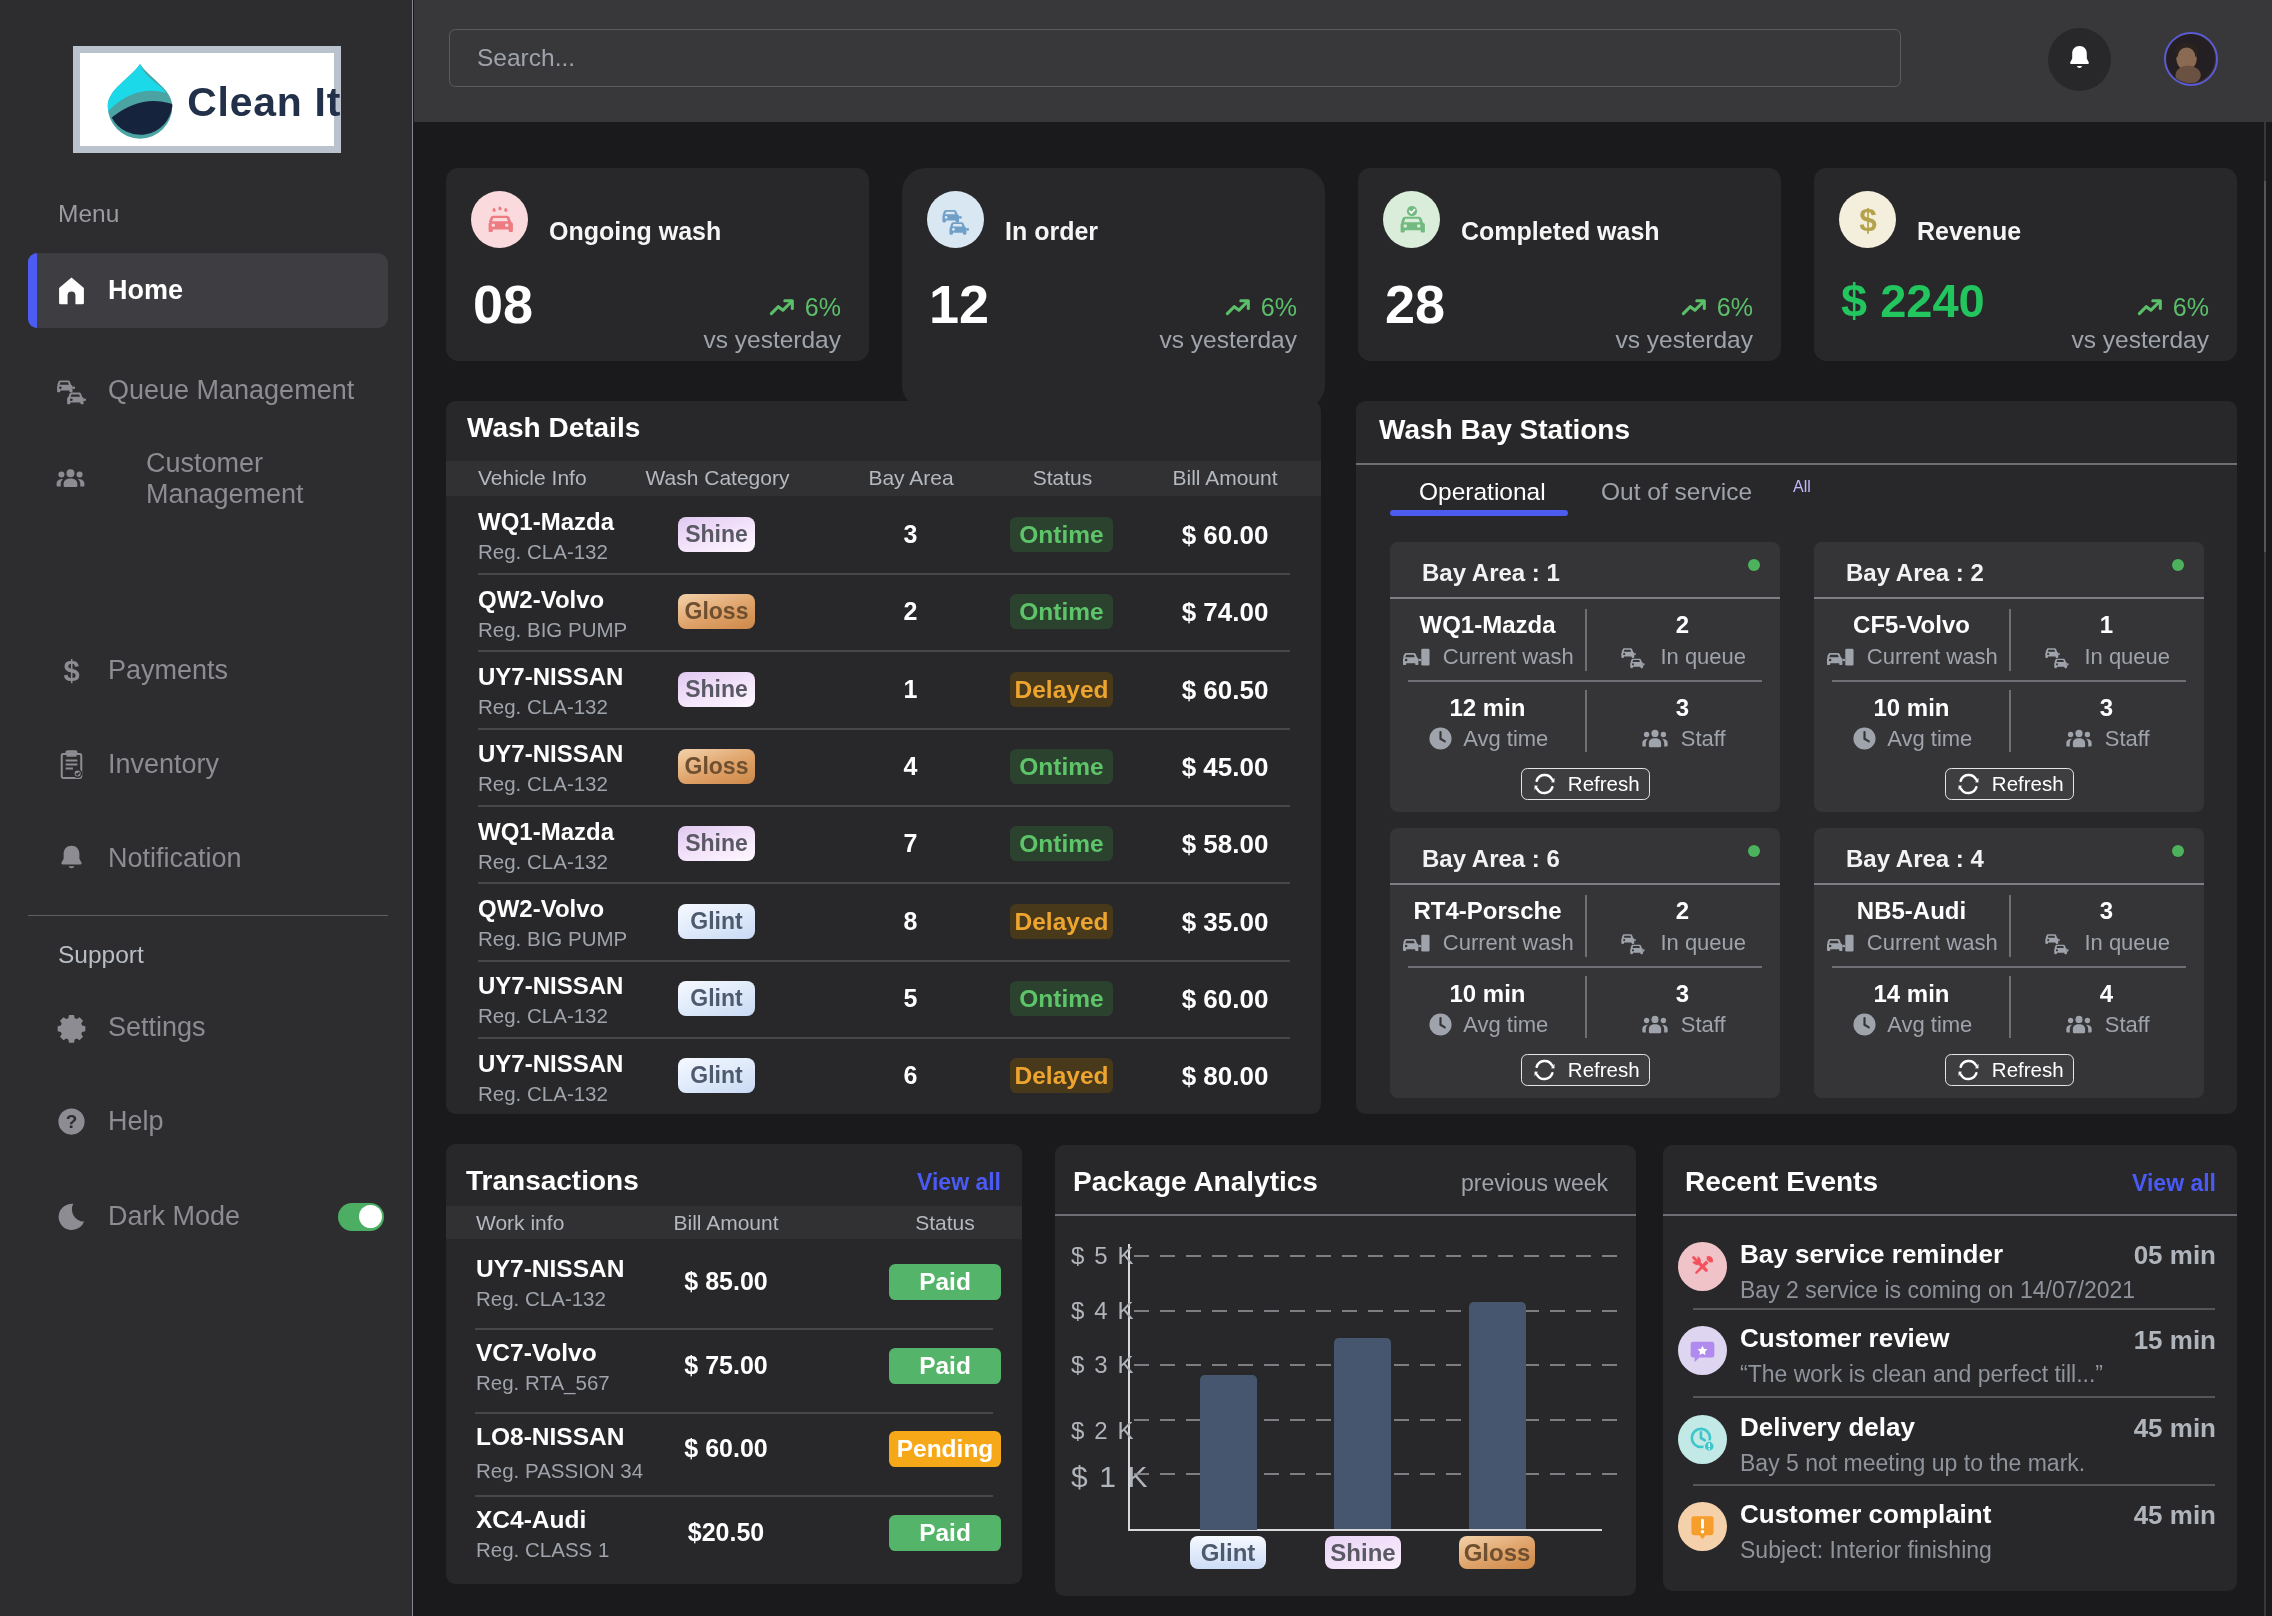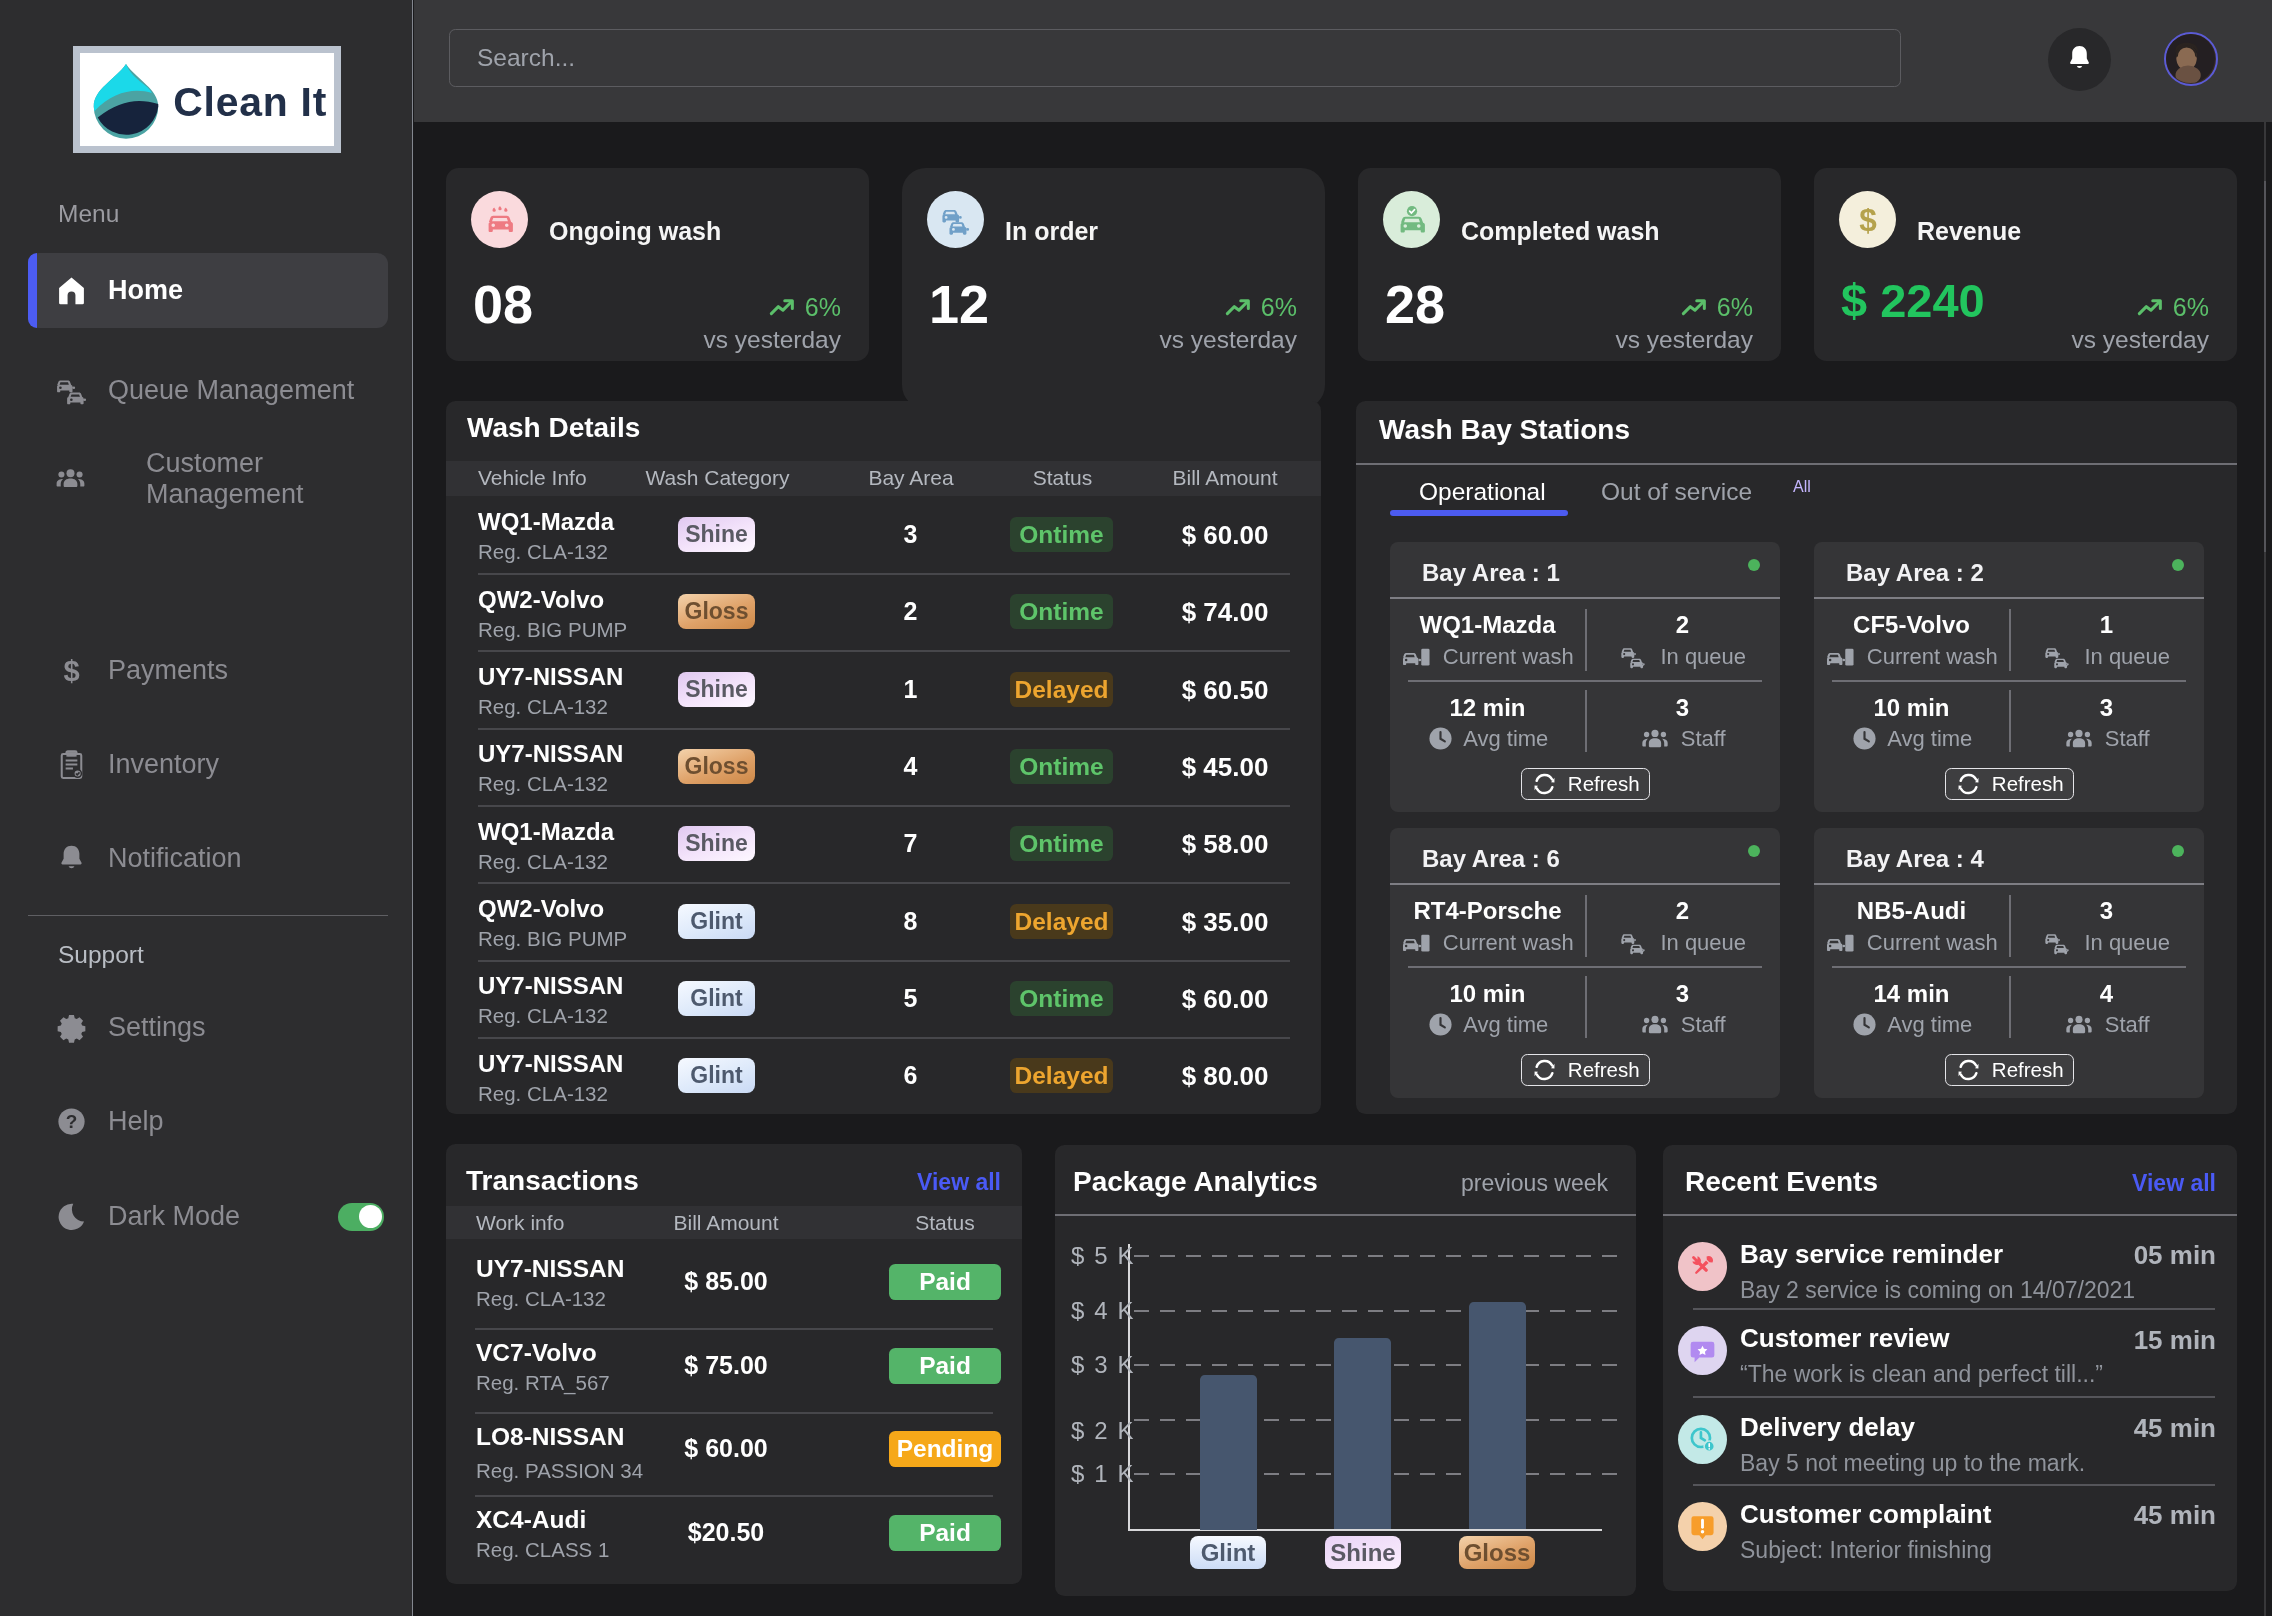--- a/index.html
+++ b/index.html
@@ -7,21 +7,21 @@
 .abs { position:absolute; }
 #sidebar { position:absolute; left:0; top:0; width:413px; height:1616px; background:#2d2d2f; border-right:0.8px solid #83878f; }
 #topbar { position:absolute; left:414px; top:0; width:1858px; height:122px; background:#38383a; }
 .card { position:absolute; background:#28282a; border-radius:12.6px; }
 .panel { position:absolute; background:#28282a; border-radius:9.5px; }
 .flexc { display:flex; align-items:center; }
 </style>
 </head>
 <body>
 <div id="sidebar">
-  <div class="abs" style="left:73px; top:46px; width:268px; height:107px; background:#ffffff; border:7px solid #bac2ce;">
+  <div class="abs" style="left:73px; top:46px; width:268px; height:107px; background:#ffffff; border:7px solid #bac2ce;padding-left:14px;">
     <svg width="254" height="92" viewBox="0 0 322 117">
       <g transform="translate(58,60)">
         <path d="M 0,-46 C 14,-26 41,-14 41,8 A 41 41 0 0 1 -41,8 C -41,-14 -14,-26 0,-46 Z" fill="#4ba3a3"></path>
         <path d="M -36,22 C -8,0 16,-3 41,5 L 41,8 A 41 41 0 0 1 -36,22 Z" fill="#16233c"></path>
         <path d="M 0,-46 C -14,-26 -41,-14 -41,8 A 41 41 0 0 0 -40.2,14 C -16,-12 12,-16 33,-9 C 28,-20 8,-26 0,-46 Z" fill="#1bd9e9"></path>
       </g>
       <text x="118" y="80" font-size="52" font-weight="bold" fill="#223049" font-family="Liberation Sans" letter-spacing="1">Clean It</text>
     </svg>
   </div>
   <div class="abs" style="left:58px; top:200px; font-size:24.5px; color:#9b9ba1;">Menu</div>
@@ -594,21 +594,21 @@
   <div class="abs" style="left:73px; top:99px; width:2.4px; height:286px; background:#d8d8da;"></div>
   <div class="abs" style="left:73px; top:384px; width:474px; height:2.4px; background:#d8d8da;"></div>
   <div class="abs" style="left:16px; top:97px; width:63px; text-align:left; font-size:24px; color:#b0b4bb; white-space:nowrap; letter-spacing:1.6px;">$ 5 K</div>
   <div class="abs" style="left:79px; top:110px; width:518px; height:2.4px; background:repeating-linear-gradient(90deg,#8c8c92 0 15px,transparent 15px 26px); opacity:.85; width:489px;"></div>
   <div class="abs" style="left:16px; top:152px; width:63px; text-align:left; font-size:24px; color:#b0b4bb; white-space:nowrap; letter-spacing:1.6px;">$ 4 K</div>
   <div class="abs" style="left:79px; top:165px; width:518px; height:2.4px; background:repeating-linear-gradient(90deg,#8c8c92 0 15px,transparent 15px 26px); opacity:.85; width:489px;"></div>
   <div class="abs" style="left:16px; top:206px; width:63px; text-align:left; font-size:24px; color:#b0b4bb; white-space:nowrap; letter-spacing:1.6px;">$ 3 K</div>
   <div class="abs" style="left:79px; top:219px; width:518px; height:2.4px; background:repeating-linear-gradient(90deg,#8c8c92 0 15px,transparent 15px 26px); opacity:.85; width:489px;"></div>
   <div class="abs" style="left:16px; top:272px; width:63px; text-align:left; font-size:24px; color:#b0b4bb; white-space:nowrap; letter-spacing:1.6px;">$ 2 K</div>
   <div class="abs" style="left:79px; top:274px; width:518px; height:2.4px; background:repeating-linear-gradient(90deg,#8c8c92 0 15px,transparent 15px 26px); opacity:.85; width:489px;"></div>
-  <div class="abs" style="left:16px; top:315px; width:63px; text-align:right; font-size:24px; color:#b0b4bb; white-space:nowrap; letter-spacing:1.6px;">$ 1 K</div>
+  <div class="abs" style="left:16px; top:315px; width:63px; text-align:right; font-size:30px; color:#b0b4bb; white-space:nowrap; letter-spacing:1.6px;">$ 1 K</div>
   <div class="abs" style="left:79px; top:328px; width:518px; height:2.4px; background:repeating-linear-gradient(90deg,#8c8c92 0 15px,transparent 15px 26px); opacity:.85; width:489px;"></div>
   <div class="abs" style="left:145px; top:230px; width:57px; height:155px; background:#46566e; border-radius:4.7px 4.7px 0 0;"></div>
   <div class="abs" style="left:279px; top:193px; width:57px; height:191px; background:#46566e; border-radius:4.7px 4.7px 0 0;"></div>
   <div class="abs" style="left:414px; top:157px; width:57px; height:227px; background:#46566e; border-radius:4.7px 4.7px 0 0;"></div>
   <div class="abs flexc" style="left:135px; top:391px; width:76px; height:33px; border-radius:8px; justify-content:center; font-size:24px; font-weight:bold; background:linear-gradient(180deg,#f6f9ff,#ccdcf6); color:#4e5a6e;">Glint</div>
   <div class="abs flexc" style="left:270px; top:391px; width:76px; height:33px; border-radius:8px; justify-content:center; font-size:24px; font-weight:bold; background:linear-gradient(160deg,#e9d3f6,#fbeffd); color:#5a5a64;">Shine</div>
   <div class="abs flexc" style="left:404px; top:391px; width:76px; height:33px; border-radius:8px; justify-content:center; font-size:24px; font-weight:bold; background:linear-gradient(160deg,#f3d2ab 0%,#dfa269 55%,#cd8847 100%); color:#6e4f30;">Gloss</div>
 </div>
 <div class="panel" style="left:1663px; top:1145px; width:574px; height:446px;">
   <div class="abs" style="left:22px; top:20.5px; font-size:28px; font-weight:bold; color:#fff;">Recent Events</div>

